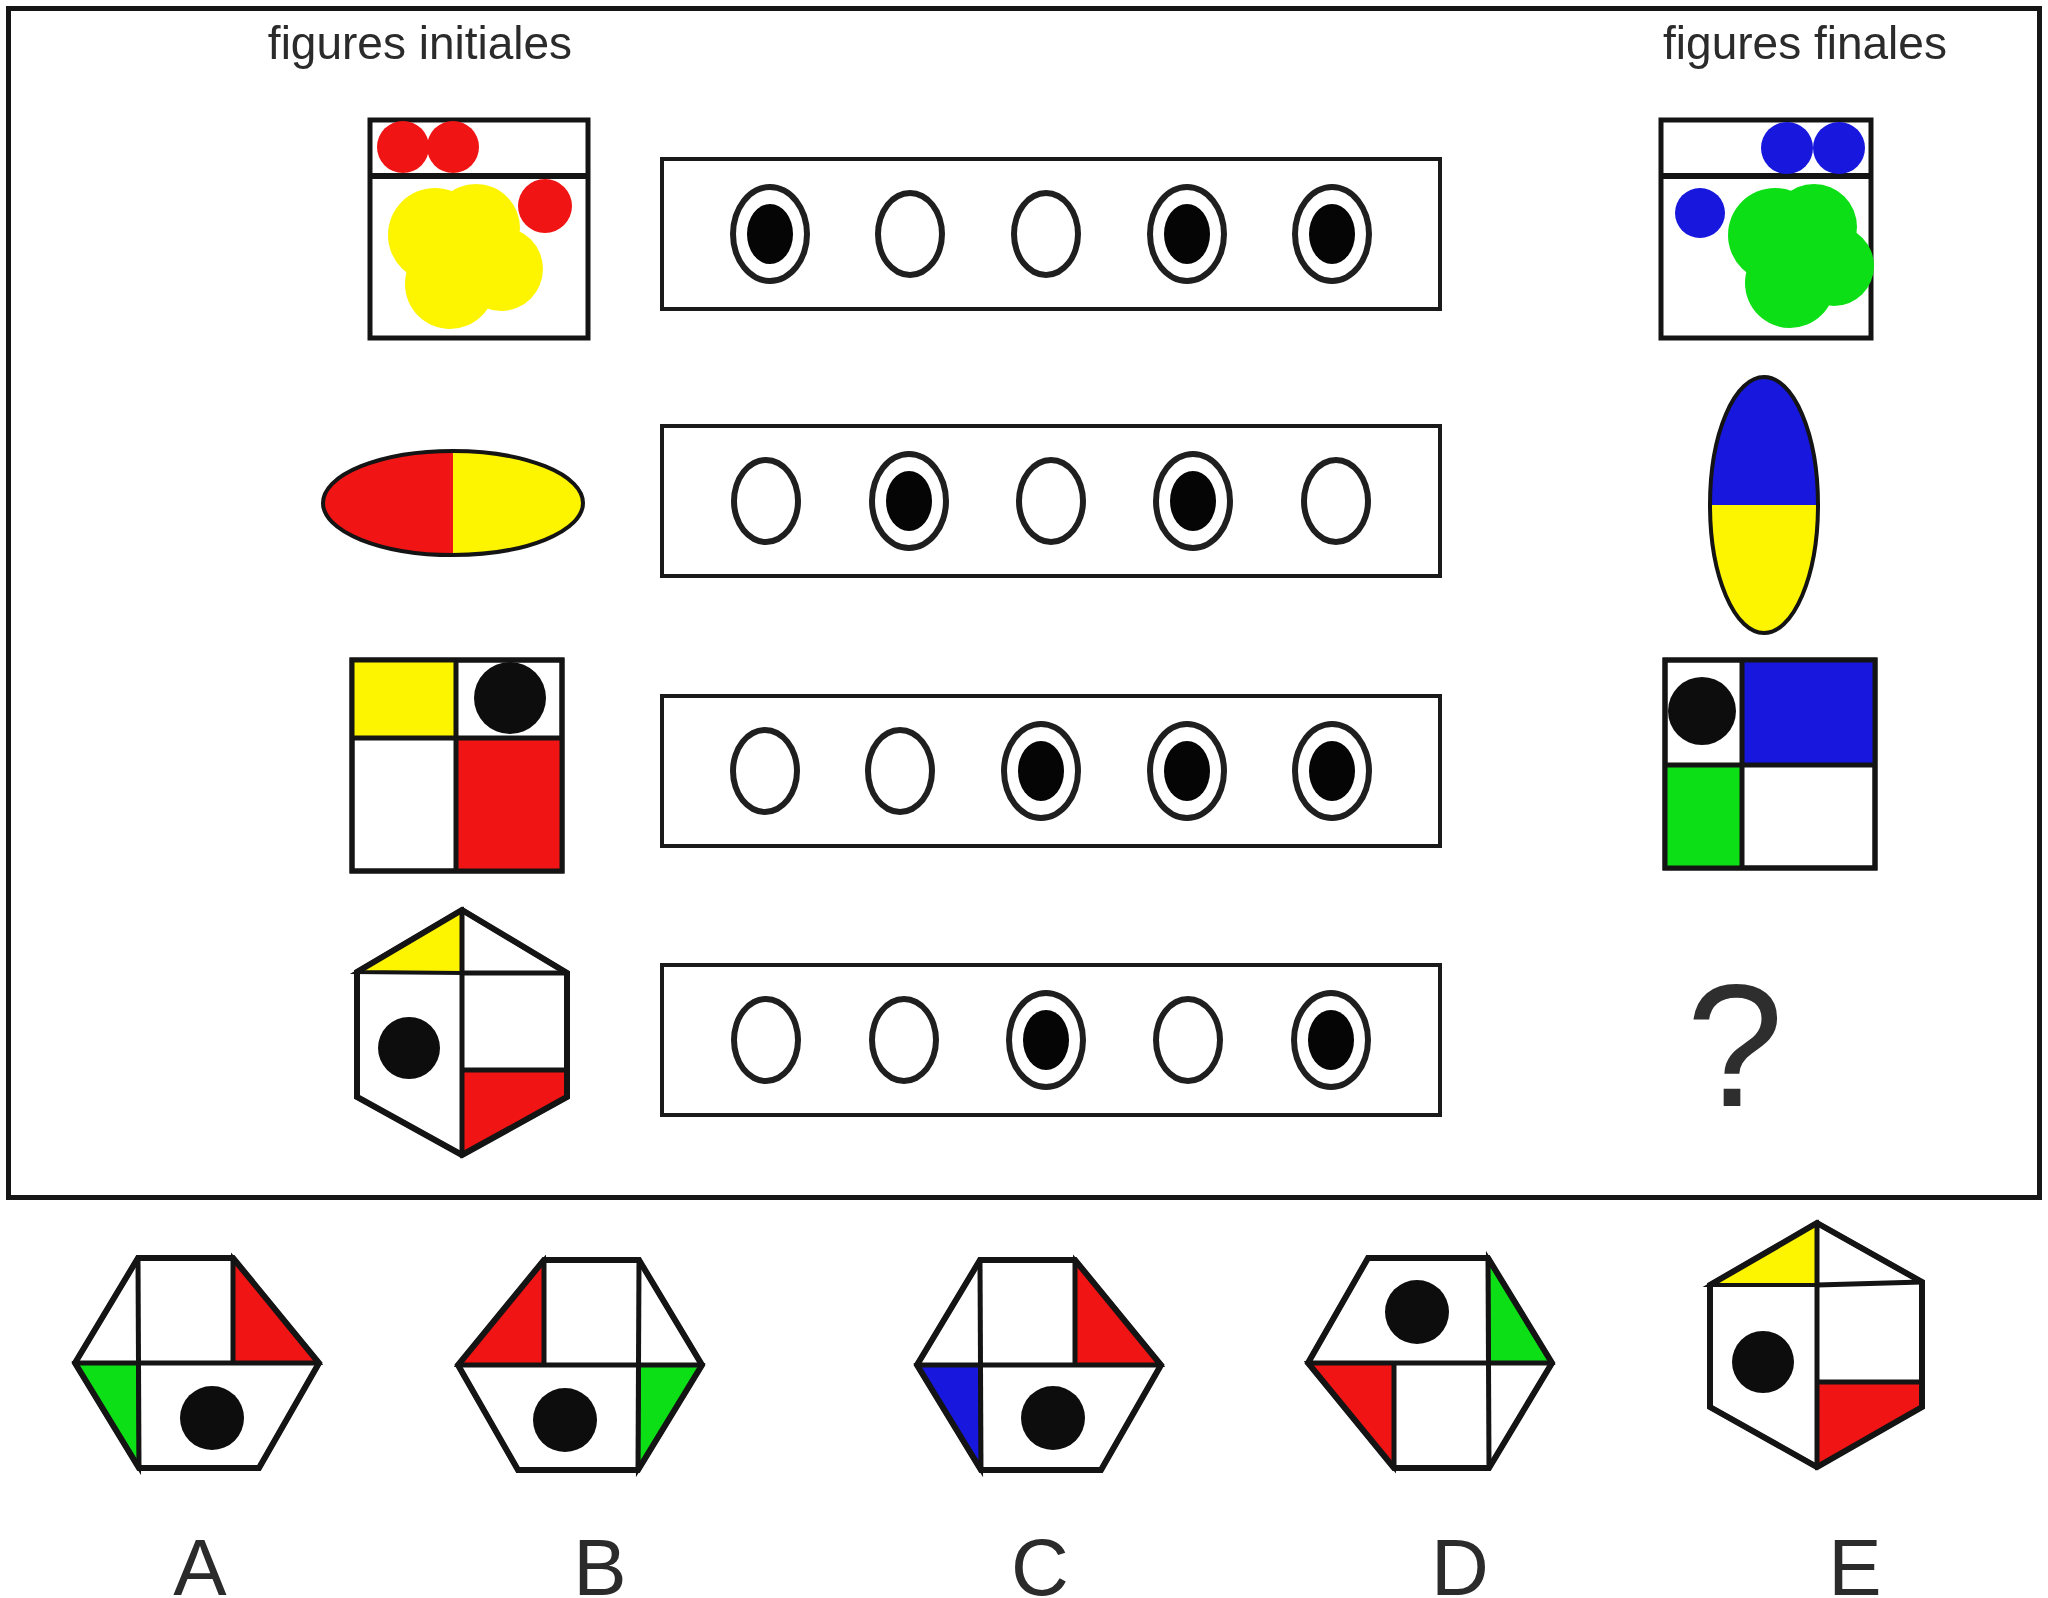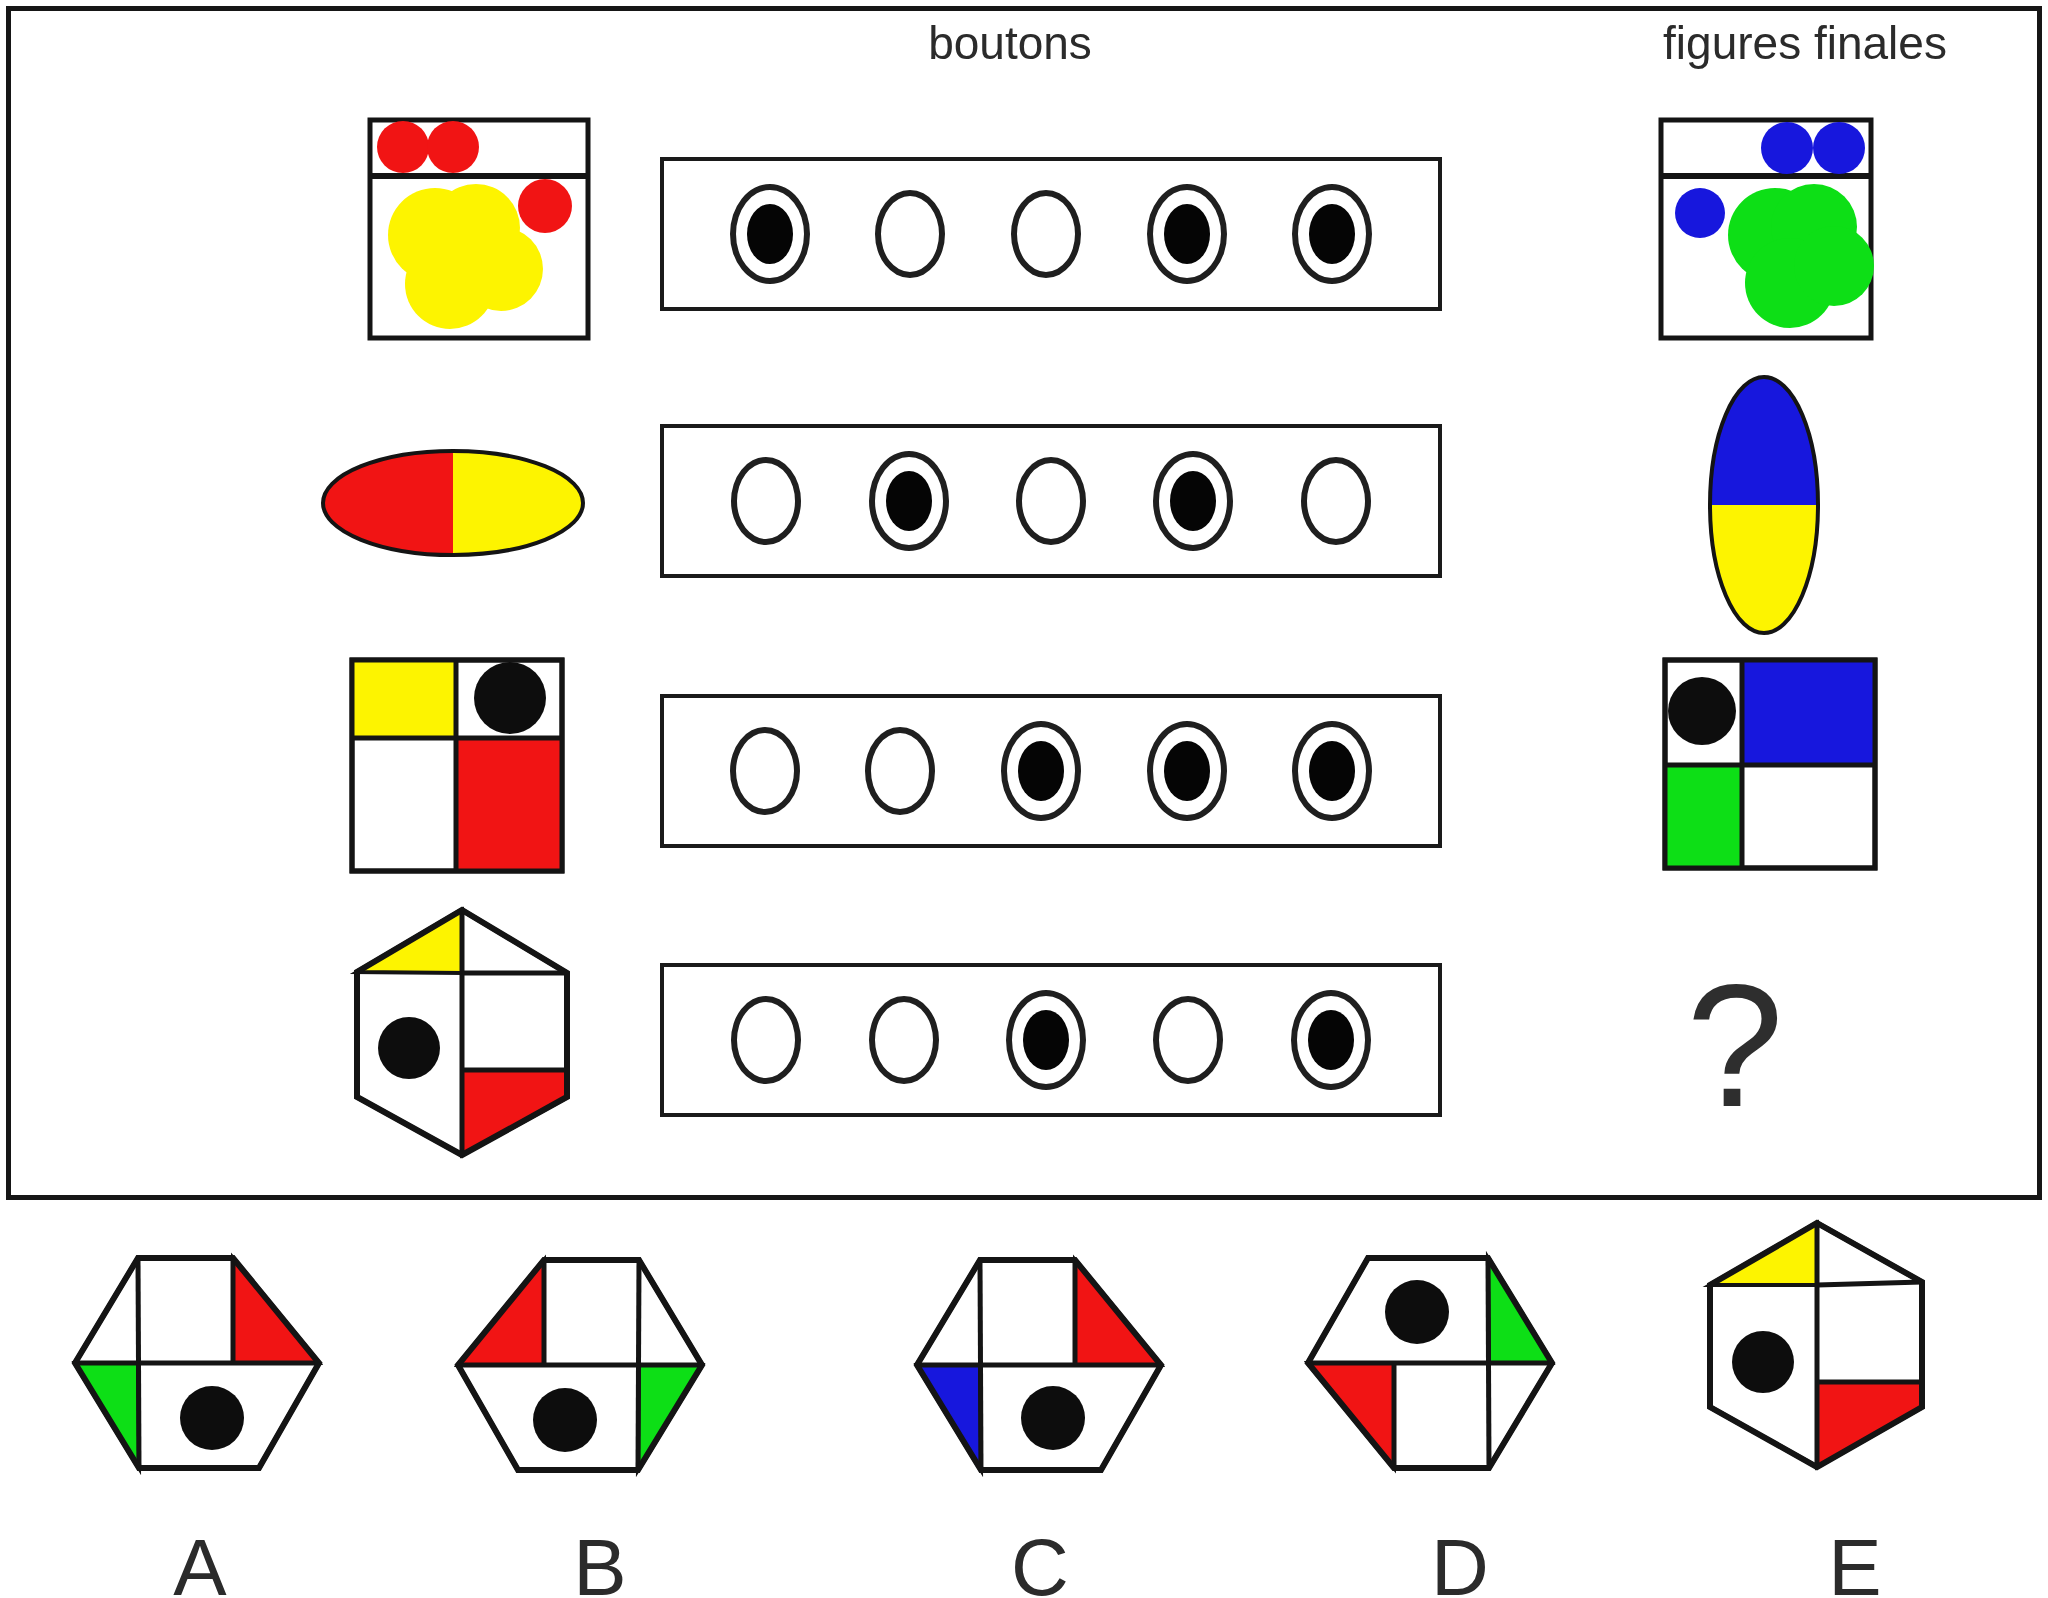--- a/index.html
+++ b/index.html
@@ -21,21 +21,21 @@
   .optlabel{position:absolute;top:1522px;width:100px;text-align:center;font-size:80px;color:#2b2b2b;}
   .ol-a{left:150px;} .ol-b{left:550px;} .ol-c{left:990px;} .ol-d{left:1410px;} .ol-e{left:1805px;}
   #figs svg{position:absolute;overflow:visible;}
 </style>
 </head>
 <body>
 
 <div id="stage">
   <div class="frame"></div>
 
-  <div class="hdr h2">boutons</div>
+  <div class="hdr h1">figures initiales</div>
   <div class="hdr h3">figures finales</div>
 
   <div class="panel p0">
       <div class="btn on">
         <div class="dot"></div>
       </div>
       <div class="btn"></div>
       <div class="btn"></div>
       <div class="btn on">
         <div class="dot"></div>

